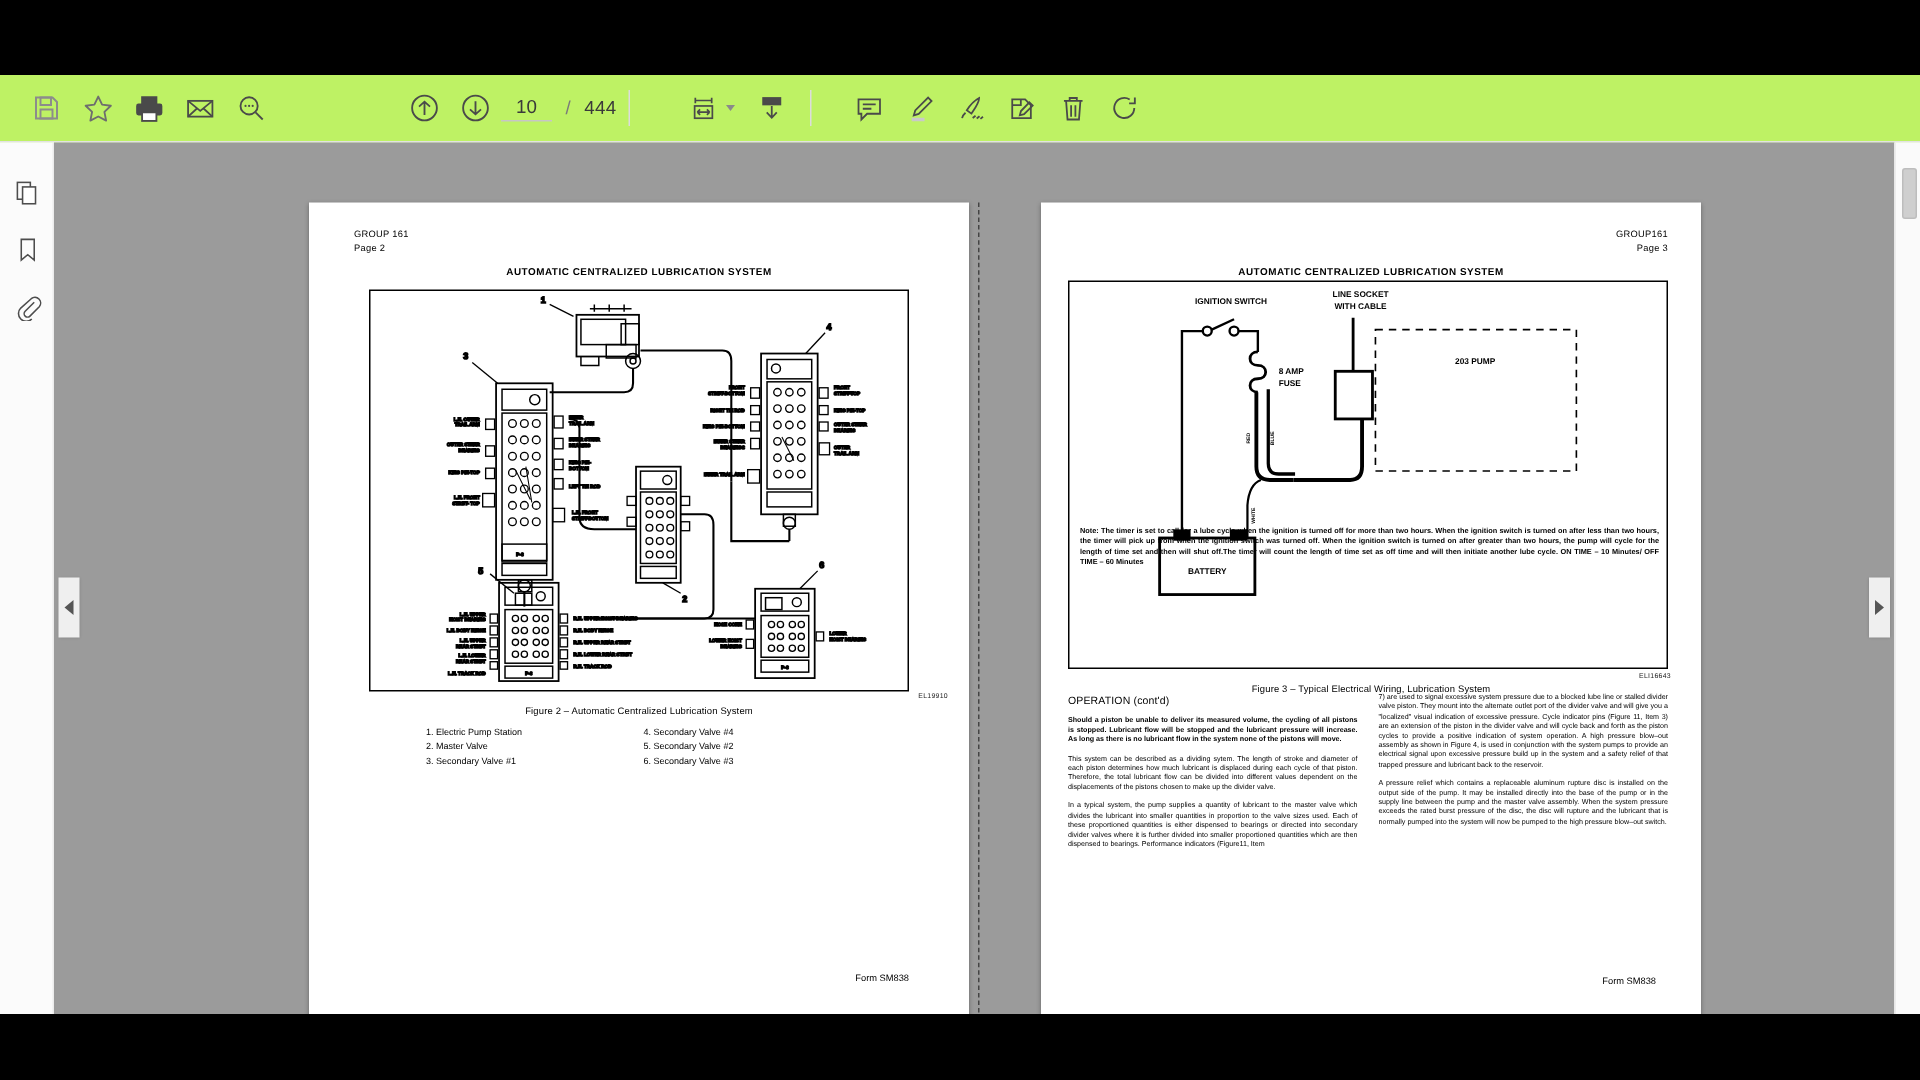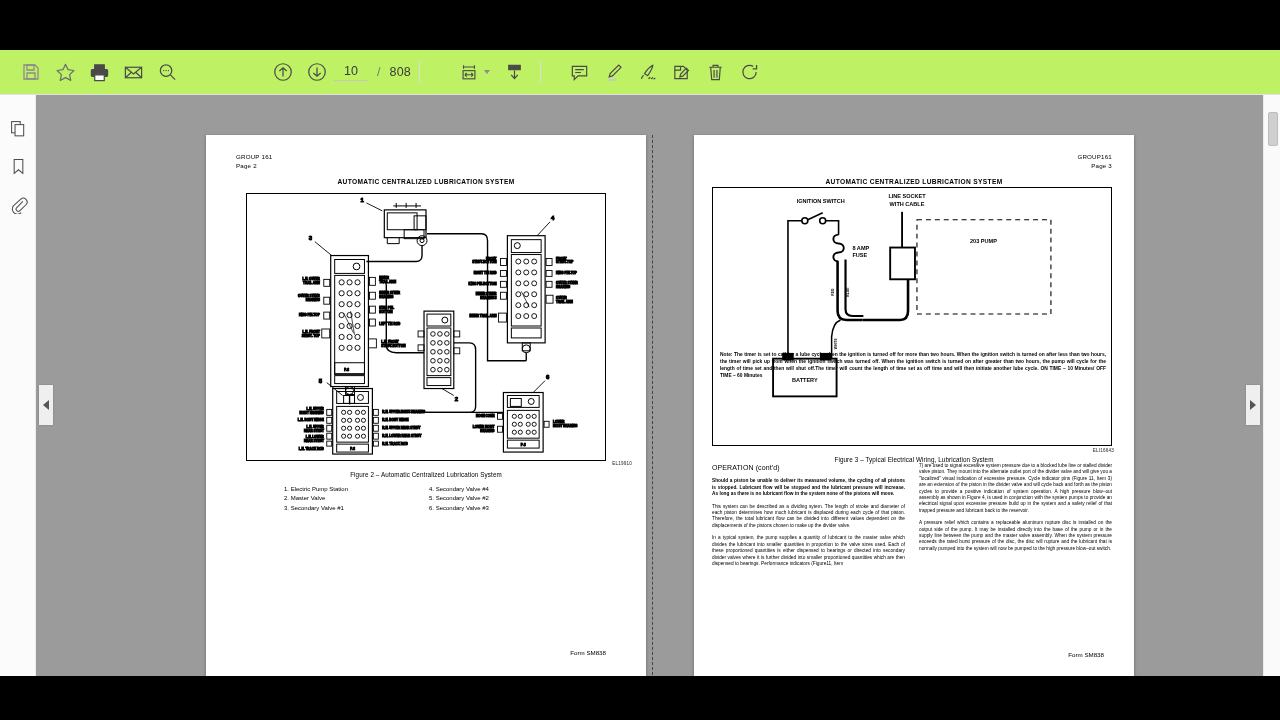--- a/index.html
+++ b/index.html
@@ -225,21 +225,21 @@
       </div>
       <div class="tb-btn">
         <svg width="22" height="22" viewBox="0 0 24 24" fill="none" stroke="#4a4a4a" stroke-width="1.35">
           <circle cx="12" cy="12" r="9"></circle>
               <path d="M12 7v9.5M8 13l4 3.6 4-3.6"></path>
         </svg>
       </div>
       <div class="pagebox">
         <input class="pagenum" value="10" style="">
         <span class="pageslash">/</span>
-        <span class="pagetotal">808</span>
+        <span class="pagetotal">444</span>
       </div>
     </div>
 
     <div class="tb-sep"></div>
     <div class="spacer-2"></div>
 
 
     <div class="spacer-2"></div>
 
     <div class="tb-group">

